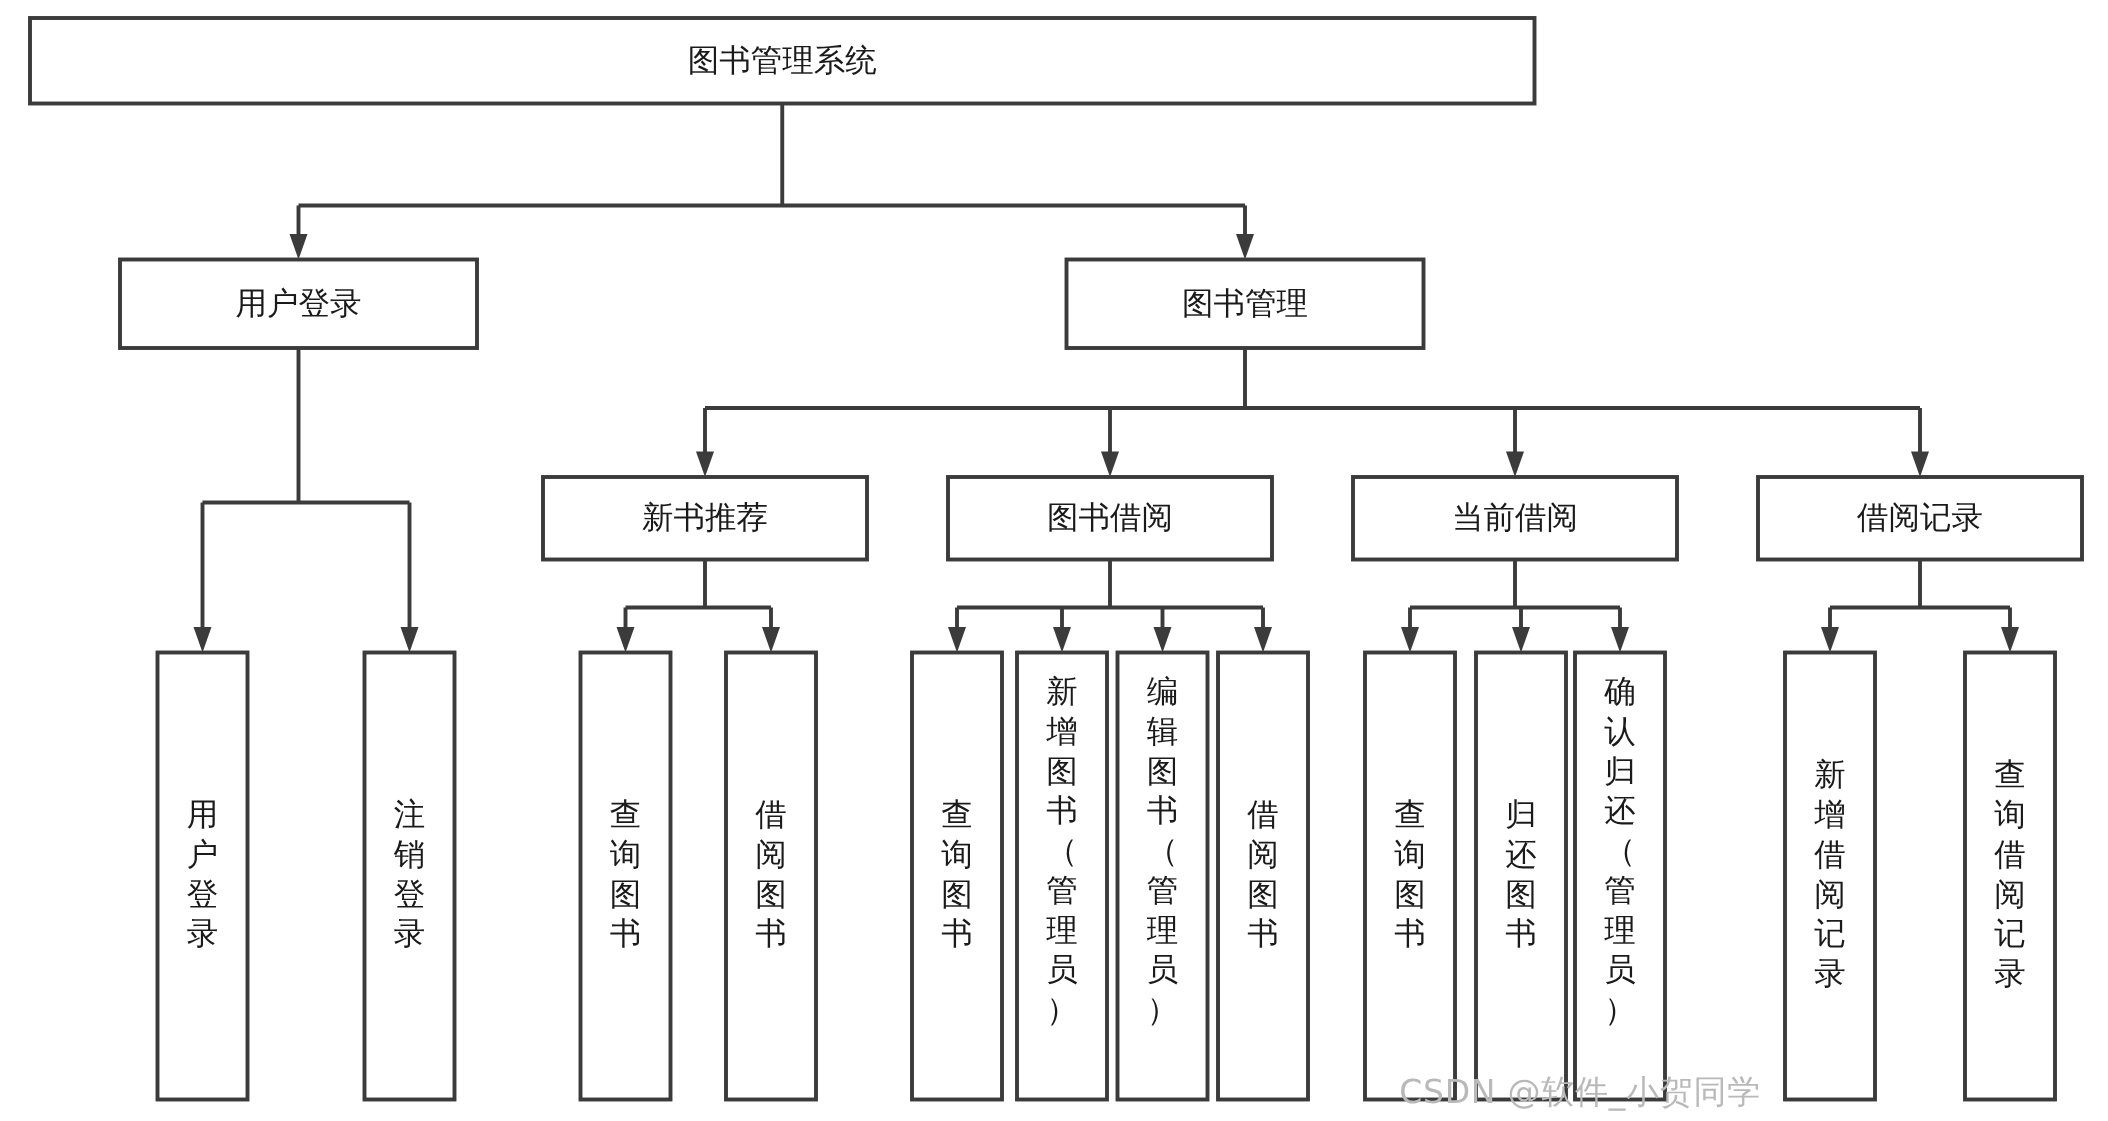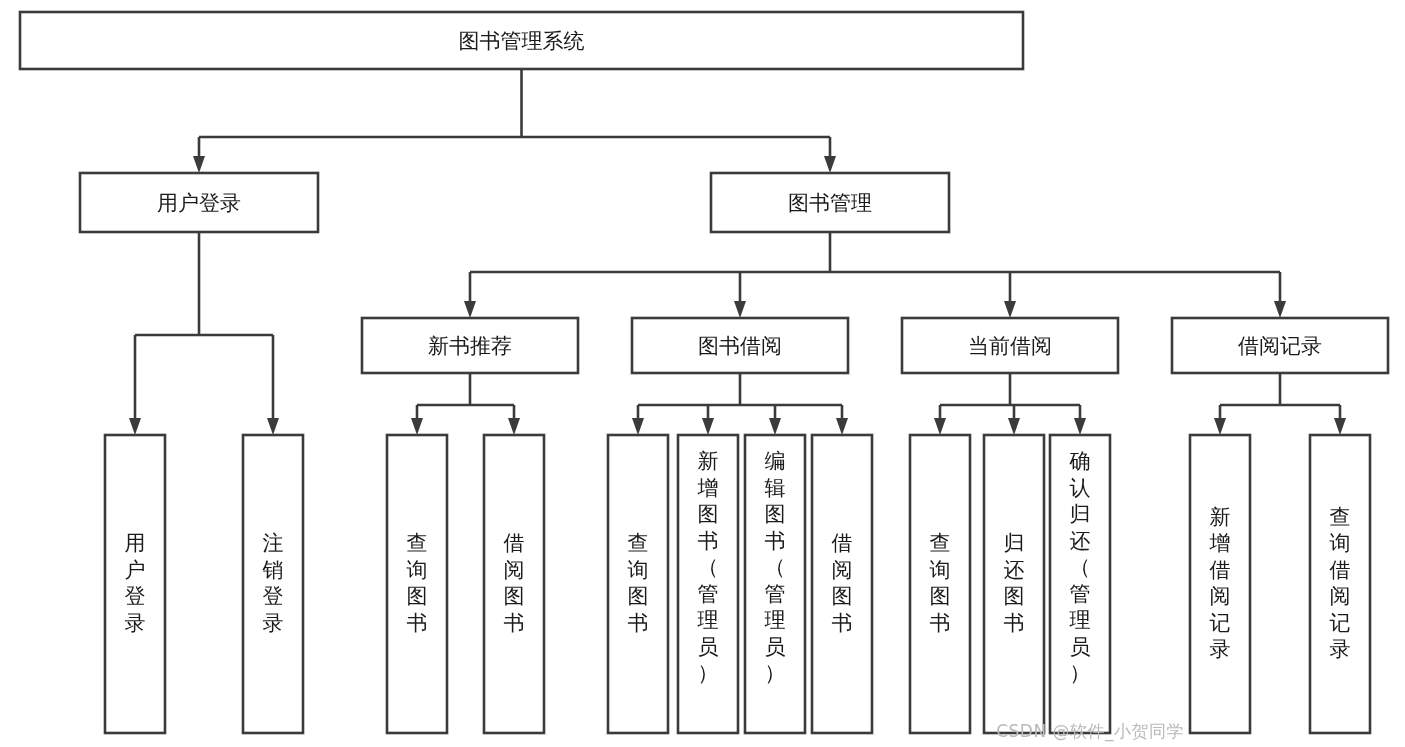--- a/index.html
+++ b/index.html
@@ -48,24 +48,24 @@
     stroke-width: 2.6;
     fill: none;
     stroke-linecap: butt;
   }
   .arrow-head {
     fill: #3b3b3b;
     stroke: none;
   }
   .watermark {
     position: absolute;
-    right: 14px;
+    right: 24px;
     bottom: 4px;
     font-family: "DejaVu Sans", "Liberation Sans", sans-serif;
-    font-size: 17px;
+    font-size: 22px;
     color: #b9b9b9;
     letter-spacing: 0.5px;
     white-space: nowrap;
     user-select: none;
   }
 </style>
 </head>
 <body>
 
 <div id="diagram-root">

